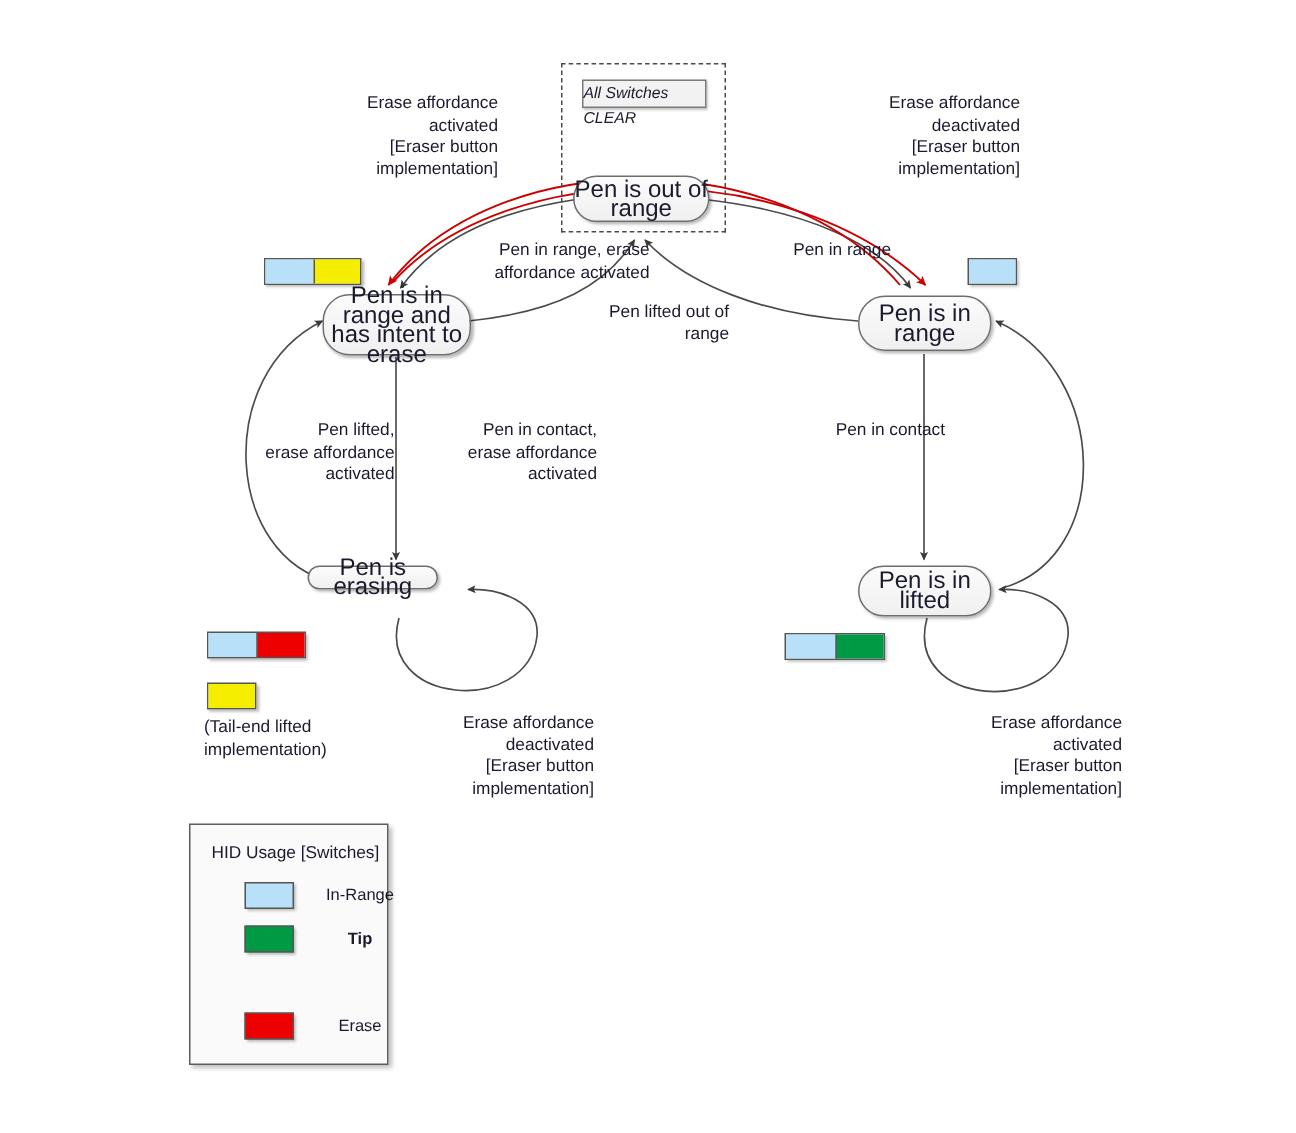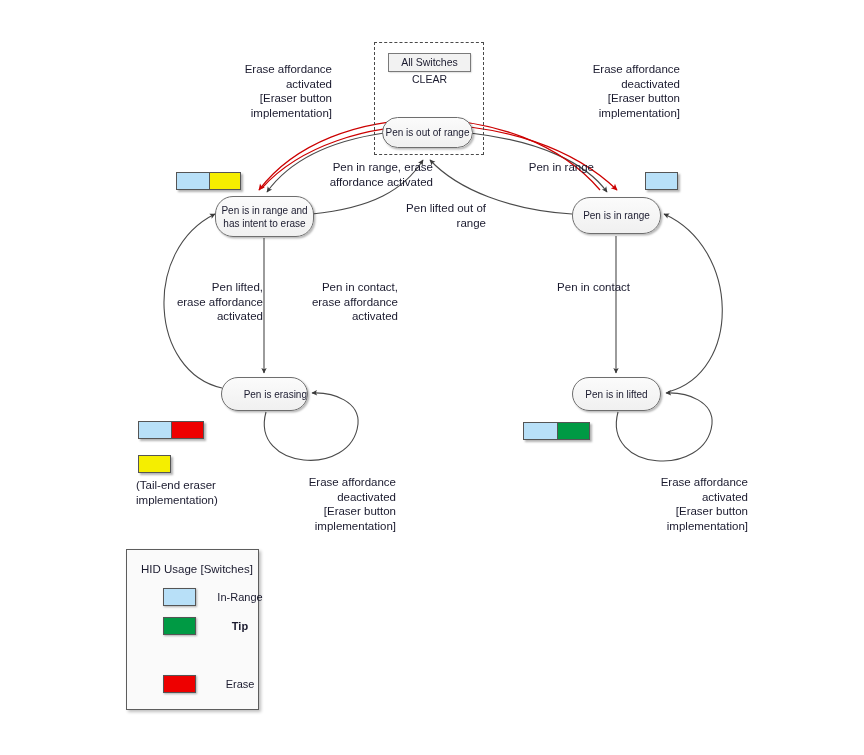--- a/index.html
+++ b/index.html
@@ -33,21 +33,21 @@
     box-sizing: border-box;
     border: 1px solid #6e6e6e;
     border-radius: 18px;
     background: #f4f4f4;
     background: linear-gradient(180deg, #fbfbfb 0%, #f0f0f0 100%);
     box-shadow: 1.5px 1.5px 2px rgba(0,0,0,0.28);
     display: flex;
     align-items: center;
     justify-content: center;
     text-align: center;
-    font-size: 10px;
+    font-size: 16px;
     line-height: 13px;
     color: #1a1a2e;
   }
   .edge-label {
     position: absolute;
     text-align: right;
     font-size: 11.5px;
     line-height: 14.5px;
     color: #1a1a2e;
     white-space: pre-line;
@@ -58,23 +58,23 @@
     border: 1.6px dashed #4a4a4a;
     background: transparent;
   }
   .group-tag {
     position: absolute;
     box-sizing: border-box;
     border: 1px solid #7a7a7a;
     background: #f2f2f2;
     font-size: 10.5px;
     line-height: 17px;
-    text-align: center;
     color: #1a1a2e;
     box-shadow: 1.2px 1.2px 1.6px rgba(0,0,0,0.25);
+    font-style: italic;
   }
   .swatch-group {
     position: absolute;
     display: flex;
     box-shadow: 1.5px 1.5px 2px rgba(0,0,0,0.3);
     box-sizing: border-box;
     border: 1px solid #555;
   }
   .swatch-cell {
     height: 100%;
@@ -187,21 +187,21 @@
 
   <div class="node" style="left:215px; top:196px; width:99px; height:41px;">
     <span>Pen is in range and
 has intent to erase</span>
   </div>
 
   <div class="node" style="left:572px; top:197px; width:89px; height:37px;">
     <span>Pen is in range</span>
   </div>
 
-  <div class="node" style="left:221px; top:377px; width:87px; height:34px;justify-content:flex-end;">
+  <div class="node" style="left:205px; top:377px; width:87px; height:16px;justify-content:flex-end;">
     <span>Pen is erasing</span>
   </div>
 
   <div class="node" style="left:572px; top:377px; width:89px; height:34px;">
     <span>Pen is in lifted</span>
   </div>
 
   <div class="edge-label" style="left:182px; top:62px; width:150px;">Erase affordance
 activated
 [Eraser button
@@ -234,21 +234,21 @@
   <div class="edge-label" style="left:248px; top:475px; width:148px;">Erase affordance
 deactivated
 [Eraser button
 implementation]</div>
 
   <div class="edge-label" style="left:600px; top:475px; width:148px;">Erase affordance
 activated
 [Eraser button
 implementation]</div>
 
-  <div class="note" style="left:136px; top:478px; width:150px;">(Tail-end eraser
+  <div class="note" style="left:136px; top:478px; width:150px;">(Tail-end lifted
 implementation)</div>
 
   <div class="swatch-group" style="left:176px; top:172px; width:65px; height:18px;">
     <div class="swatch-cell" style="width:50%; background:#b8e0f8;"></div>
     <div class="swatch-cell" style="width:50%; background:#f5ee00;"></div>
   </div>
 
   <div class="swatch-group" style="left:645px; top:172px; width:33px; height:18px;">
     <div class="swatch-cell" style="width:100%; background:#b8e0f8;"></div>
   </div>

